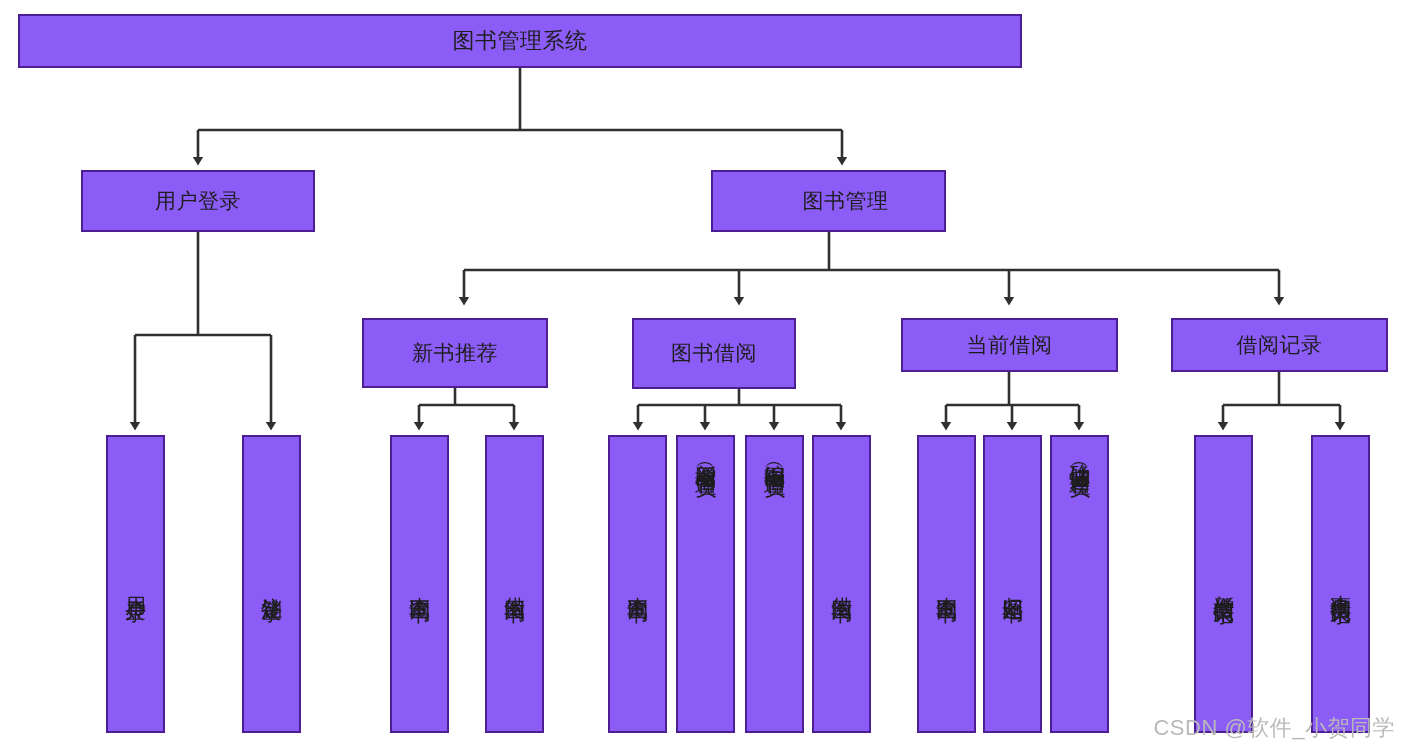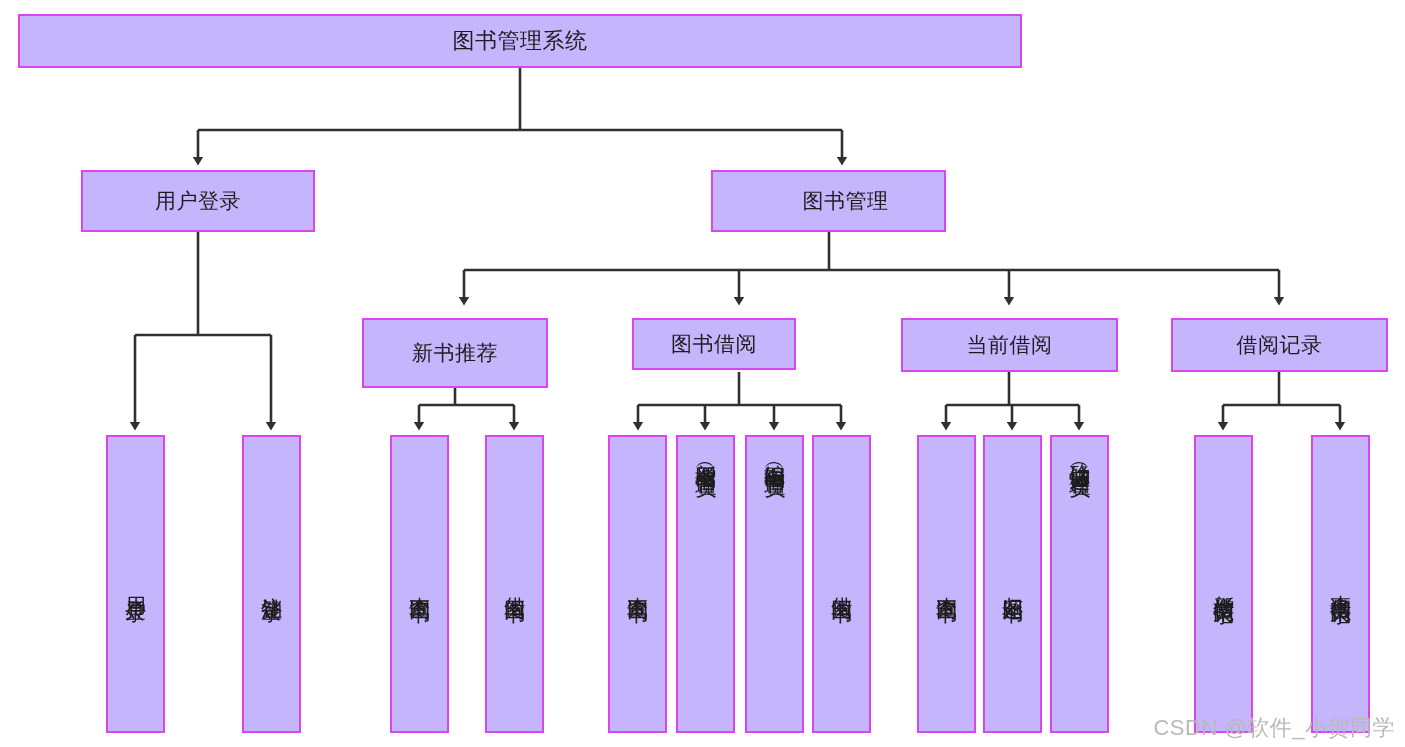--- a/index.html
+++ b/index.html
@@ -21,22 +21,22 @@
   svg.edges {
     position: absolute;
     left: 0;
     top: 0;
     width: 1405px;
     height: 747px;
   }
   .node {
     position: absolute;
     box-sizing: border-box;
-    border: 2px solid #d946ef;
-    background: #c4b5fd;
+    border: 2px solid #4c1d95;
+    background: #8b5cf6;
     display: flex;
     align-items: center;
     justify-content: center;
     color: #1d1d1d;
   }
   .node .label {
     font-size: 21px;
     line-height: 1.15;
     letter-spacing: 0.5px;
     white-space: nowrap;
@@ -135,21 +135,21 @@
   </div>
 
   <div class="node level2" style="left:711px; top:170px; width:235px; height:62px;padding-left:34px;">
     <span class="label">图书管理</span>
   </div>
 
   <div class="node level3" style="left:362px; top:318px; width:186px; height:70px;">
     <span class="label">新书推荐</span>
   </div>
 
-  <div class="node level3" style="left:632px; top:318px; width:164px; height:52px;">
+  <div class="node level3" style="left:632px; top:318px; width:164px; height:71px;">
     <span class="label">图书借阅</span>
   </div>
 
   <div class="node level3" style="left:901px; top:318px; width:217px; height:54px;">
     <span class="label">当前借阅</span>
   </div>
 
   <div class="node level3" style="left:1171px; top:318px; width:217px; height:54px;">
     <span class="label">借阅记录</span>
   </div>

